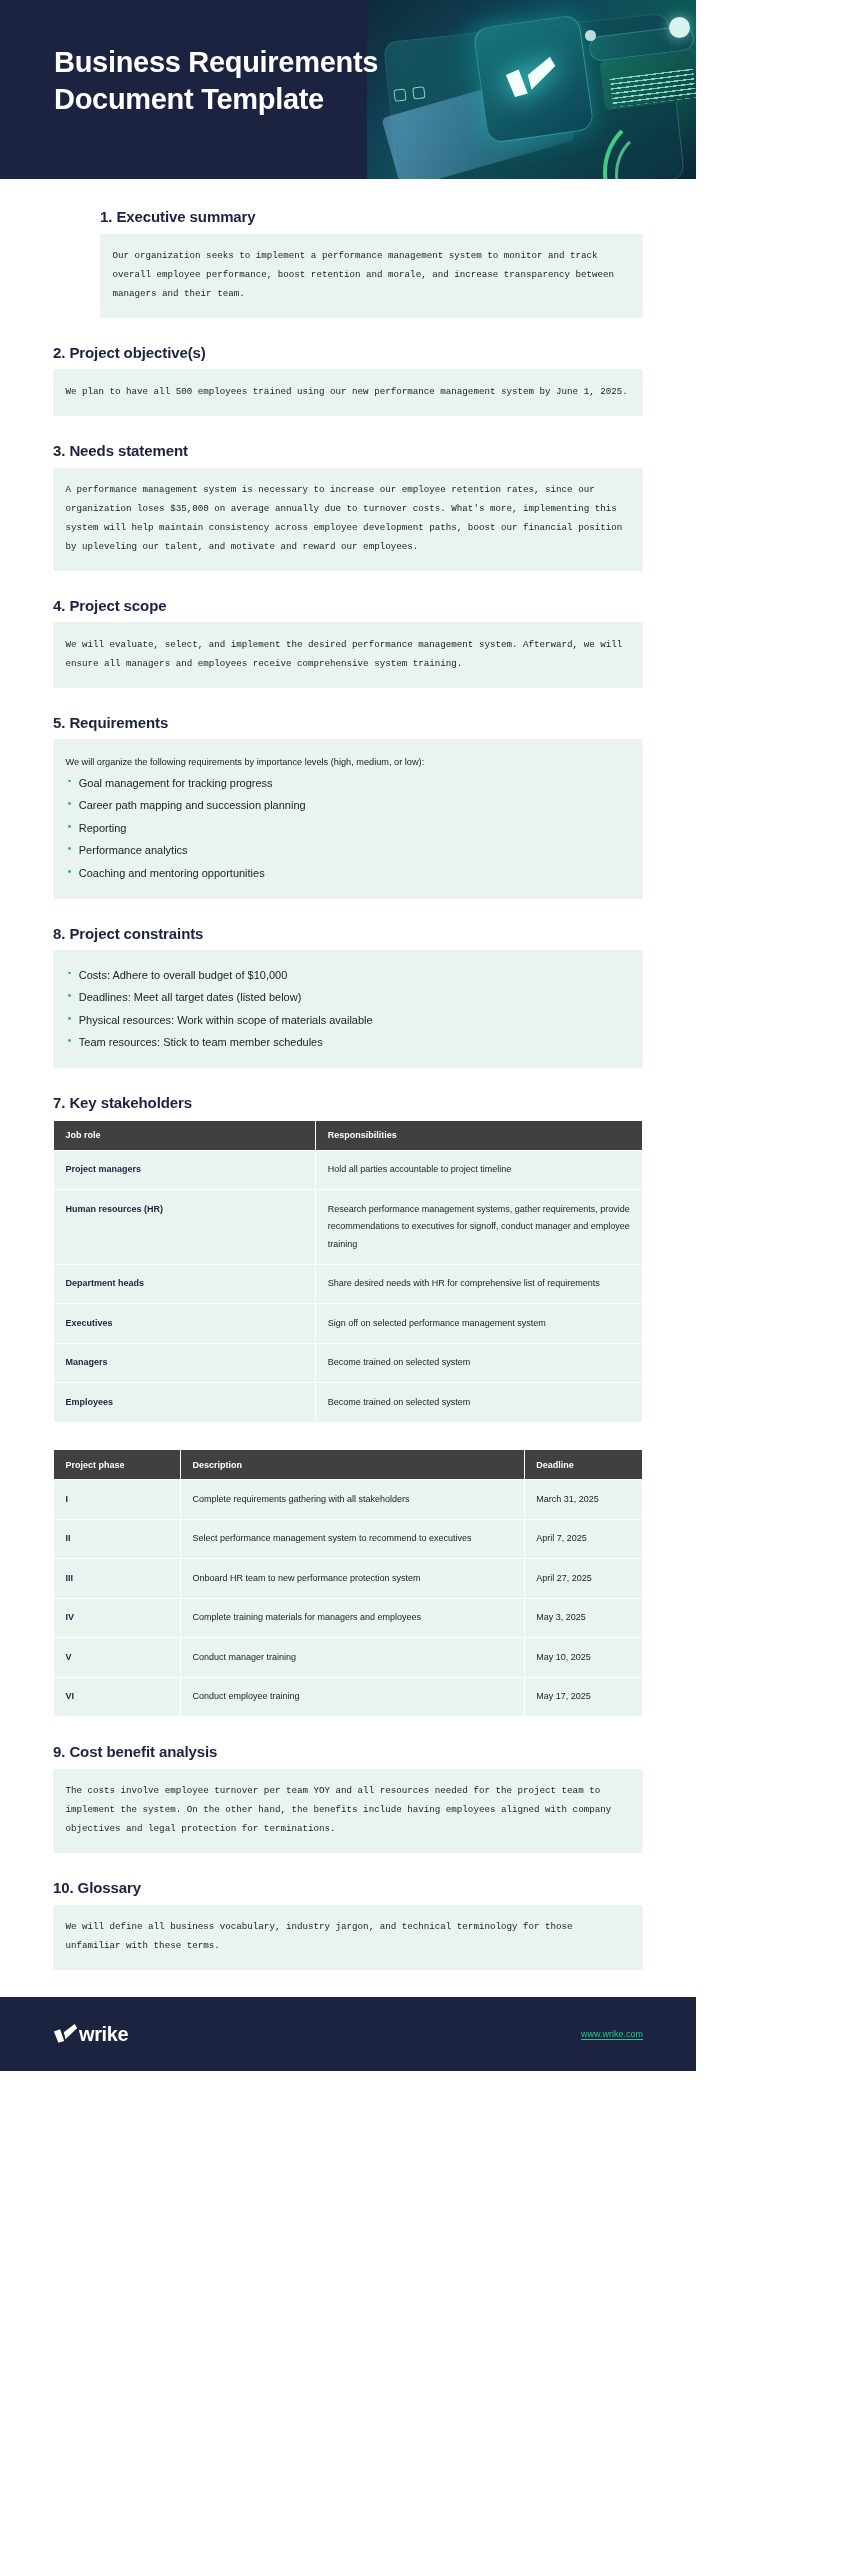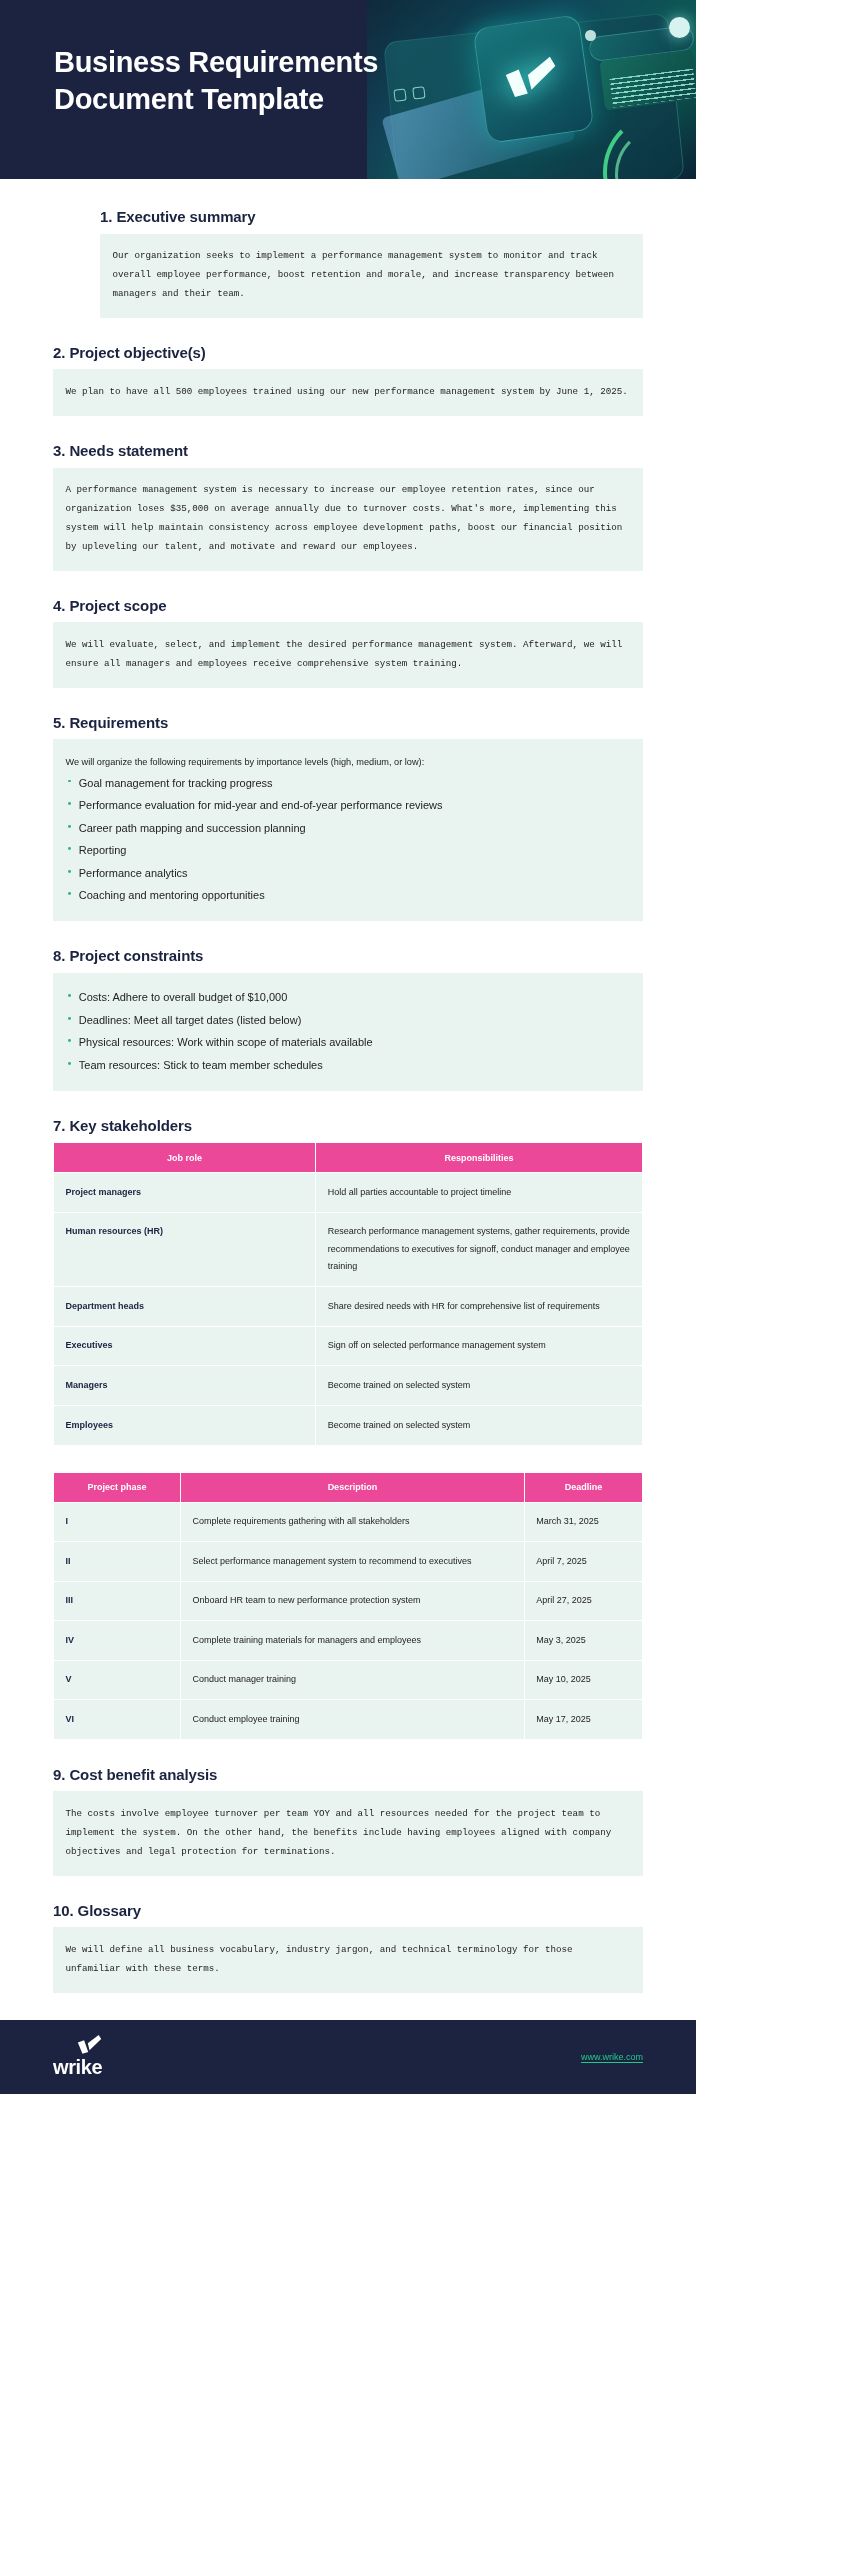--- a/index.html
+++ b/index.html
@@ -275,25 +275,25 @@
 
   
   table.doc-table {
     width: 100%;
     border-collapse: separate;
     border-spacing: 1.9px;
     table-layout: fixed;
   }
 
   table.doc-table th {
-    background: #ec4899;
+    background: #404040;
     color: #ffffff;
     font-size: 9px;
     font-weight: 700;
-    text-align: center;
+    text-align: left;
     padding: 9.5px 11.5px;
     vertical-align: middle;
   }
 
   table.doc-table td {
     background: #e9f3f0;
     font-size: 9px;
     line-height: 1.95;
     color: #232323;
     padding: 10.5px 11.5px;
@@ -328,23 +328,22 @@
     height: 74px;
     background: #1b2341;
     display: flex;
     align-items: center;
     justify-content: space-between;
     padding: 0 53px;
   }
 
   .brand {
     display: flex;
-    align-items: flex-end;
+    align-items: flex-start;
     gap: 1px;
-    flex-direction: column;
   }
 
   .brand-mark { width: 25px; height: 21px; display: block; }
 
   .brand-name {
     font-size: 20px;
     font-weight: 700;
     color: #ffffff;
     letter-spacing: -0.4px;
   }
@@ -421,21 +420,20 @@
         <p>We will evaluate, select, and implement the desired performance management system. Afterward, we will ensure all managers and employees receive comprehensive system training.</p>
       </div>
     </div>
 
     <div class="section">
       <h2 class="section-title">5. Requirements</h2>
       <div class="box">
         <div class="lead">We will organize the following requirements by importance levels (high, medium, or low):</div>
         <ul class="bullets">
           <li>Goal management for tracking progress</li>
-          <li>Performance evaluation for mid-year and end-of-year performance reviews</li>
           <li>Career path mapping and succession planning</li>
           <li>Reporting</li>
           <li>Performance analytics</li>
           <li>Coaching and mentoring opportunities</li>
         </ul>
       </div>
     </div>
 
     <div class="section">
       <h2 class="section-title">8. Project constraints</h2>

